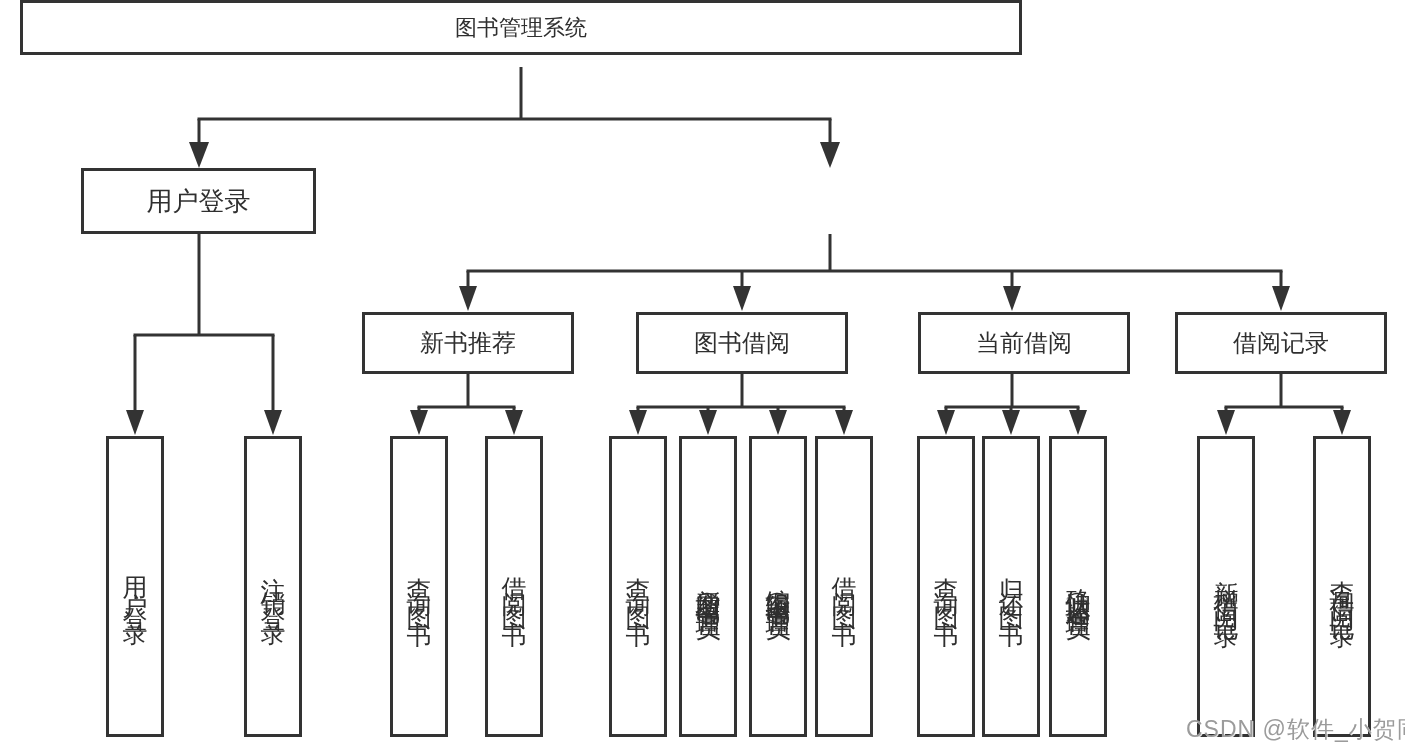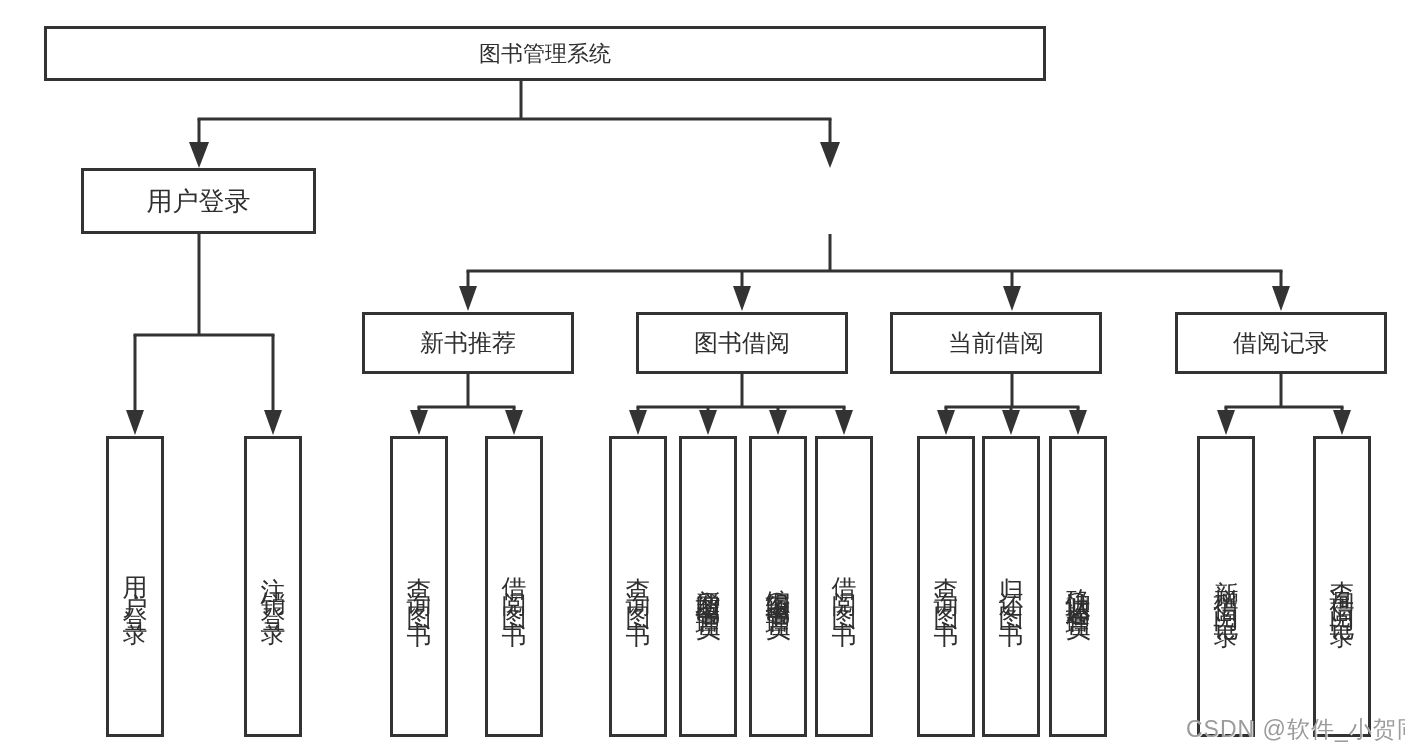--- a/index.html
+++ b/index.html
@@ -23,21 +23,21 @@
     background: #ffffff;
     border: 3px solid #333333;
     display: flex;
     align-items: center;
     justify-content: center;
     color: #2f2f2f;
     z-index: 2;
     text-align: center;
     white-space: nowrap;
   }
-  .root-node   { left: 20px;  top: 26px;  width: 1002px; height: 55px; font-size: 22px; margin-left: 24px; }
+  .root-node   { left: 20px;  top: 0;  width: 1002px; height: 55px; font-size: 22px; }
   .l2-node     { top: 168px;  width: 235px; height: 66px; font-size: 26px; }
   .l3-node     { top: 312px;  width: 212px; height: 62px; font-size: 24px; }
   .leaf-node   { top: 436px;  width: 58px;  height: 301px; font-size: 25px; }
   .leaf-node .v-label {
     writing-mode: vertical-rl;
     text-orientation: mixed;
     letter-spacing: 15px;
     line-height: 1;
   }
   .leaf-node.mid  .v-label { letter-spacing: 9px; }
@@ -139,21 +139,21 @@
   <div class="node l2-node" style="left:81px;">
     <span>用户登录</span>
   </div>
 
   <div class="node l3-node" style="left:636px;">
     <span>图书借阅</span>
   </div>
   <div class="node l3-node" style="left:362px;">
     <span>新书推荐</span>
   </div>
-  <div class="node l3-node" style="left:890px;">
+  <div class="node l3-node" style="left:918px;">
     <span>当前借阅</span>
   </div>
   <div class="node l3-node" style="left:1175px;">
     <span>借阅记录</span>
   </div>
 
   <div class="node leaf-node" style="left:106px;">
     <span class="v-label">用户登录</span>
   </div>
   <div class="node leaf-node" style="left:244px;">

